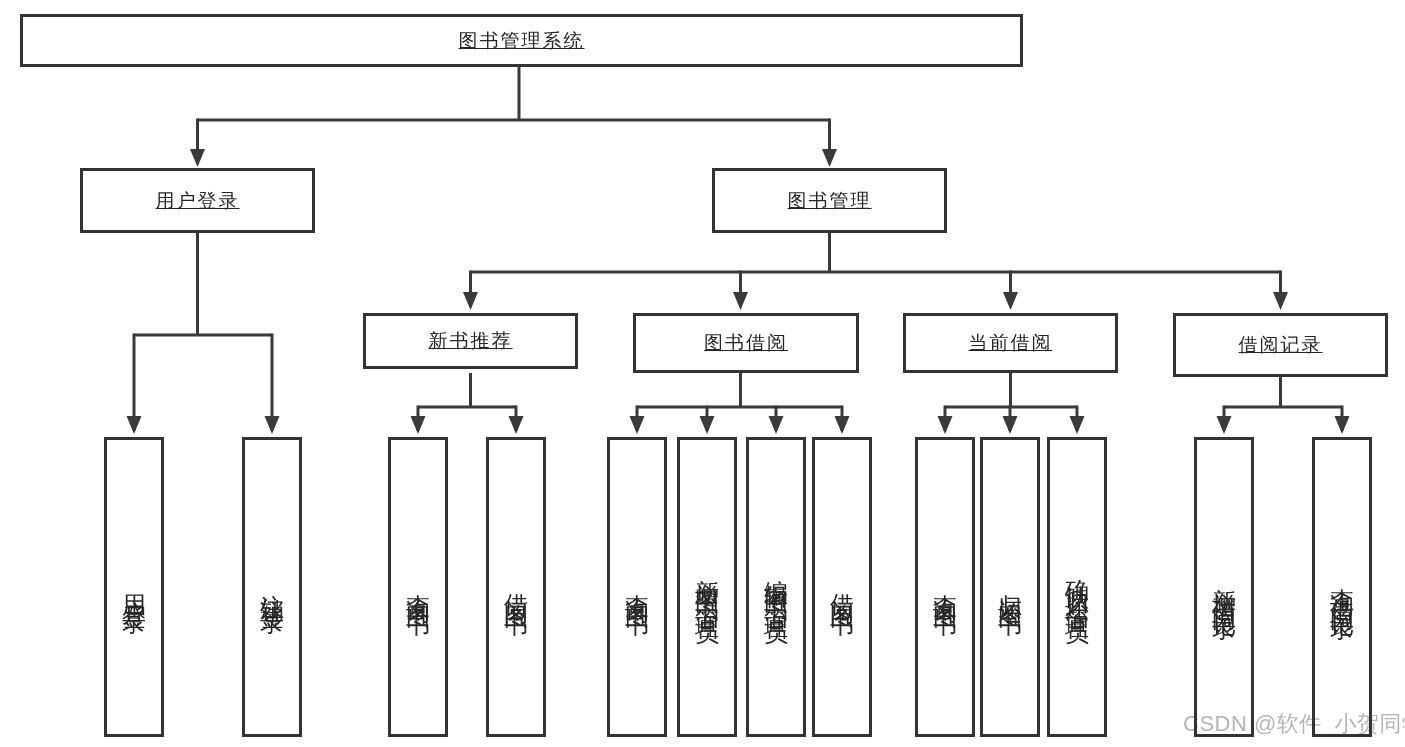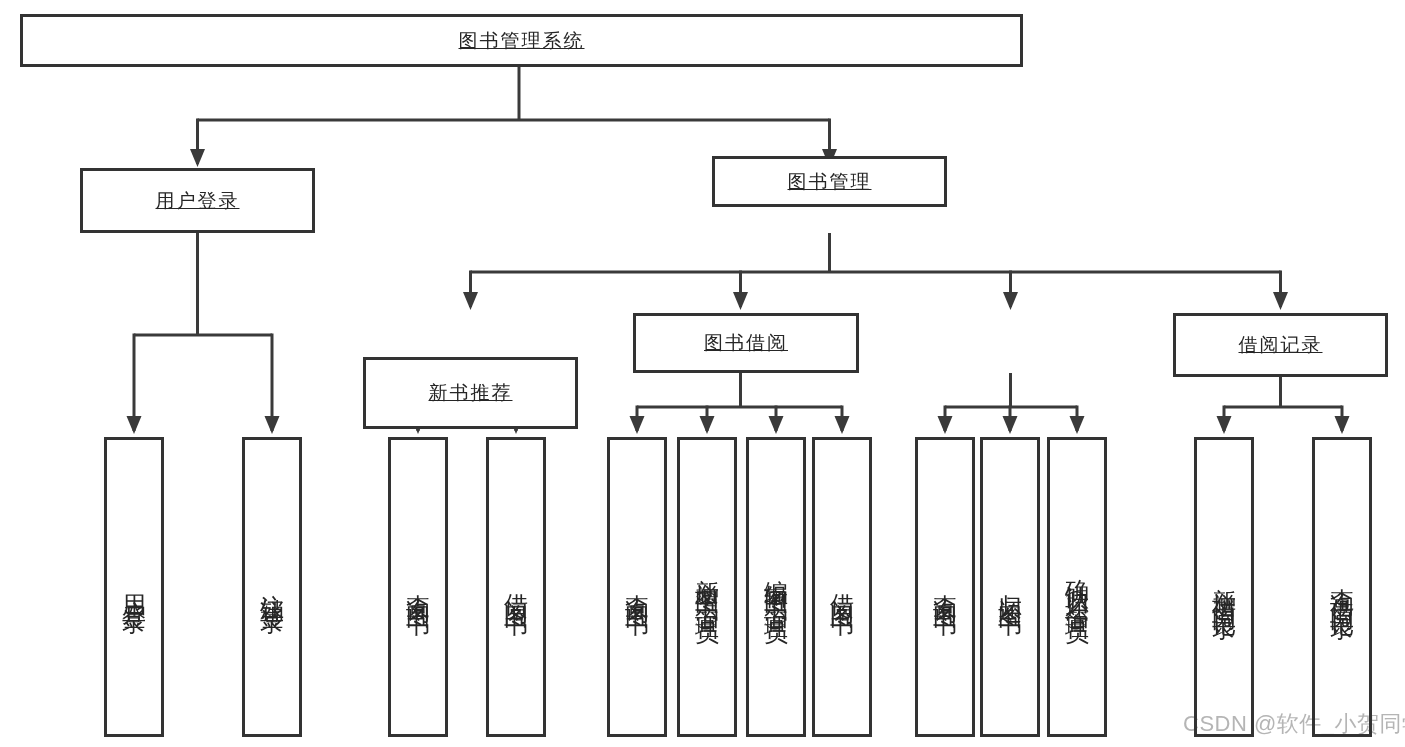--- a/index.html
+++ b/index.html
@@ -53,23 +53,23 @@
     text-orientation: mixed;
     font-size: 24px;
     color: var(--text);
     letter-spacing: 6px;
     line-height: 1;
   }
   
   .n-root  { left: 20px;  top: 14px;  width: 1003px; height: 53px; }
   
   .n-l2-0  { left: 80px;  top: 168px; width: 235px; height: 65px; }
-  .n-l2-1  { left: 712px; top: 156px; width: 235px; height: 51px; }
-  
-  .n-l3-0  { left: 363px;  top: 313px; width: 215px; height: 72px; margin-top: 44px; }
+  .n-l2-1  { left: 712px; top: 168px; width: 235px; height: 65px; }
+  
+  .n-l3-0  { left: 363px;  top: 313px; width: 215px; height: 56px; }
   .n-l3-1  { left: 633px;  top: 313px; width: 226px; height: 60px; }
   .n-l3-2  { left: 903px;  top: 313px; width: 215px; height: 60px; }
   .n-l3-3  { left: 1173px; top: 313px; width: 215px; height: 64px; }
   
   .leaf { top: 437px; width: 60px; height: 300px; }
   .n-lf-0  { left: 104px; }
   .n-lf-1  { left: 242px; }
   .n-lf-2  { left: 388px; }
   .n-lf-3  { left: 486px; }
   .n-lf-4  { left: 607px; }
@@ -170,20 +170,23 @@
   <div class="box n-l2-1">
     <span class="hlabel">图书管理</span>
   </div>
 
   <div class="box n-l3-0">
     <span class="hlabel">新书推荐</span>
   </div>
   <div class="box n-l3-1">
     <span class="hlabel">图书借阅</span>
   </div>
+  <div class="box n-l3-2">
+    <span class="hlabel">当前借阅</span>
+  </div>
   <div class="box n-l3-3">
     <span class="hlabel">借阅记录</span>
   </div>
 
   <div class="box leaf n-lf-0">
     <span class="vlabel">用户登录</span>
   </div>
   <div class="box leaf n-lf-1">
     <span class="vlabel">注销登录</span>
   </div>

